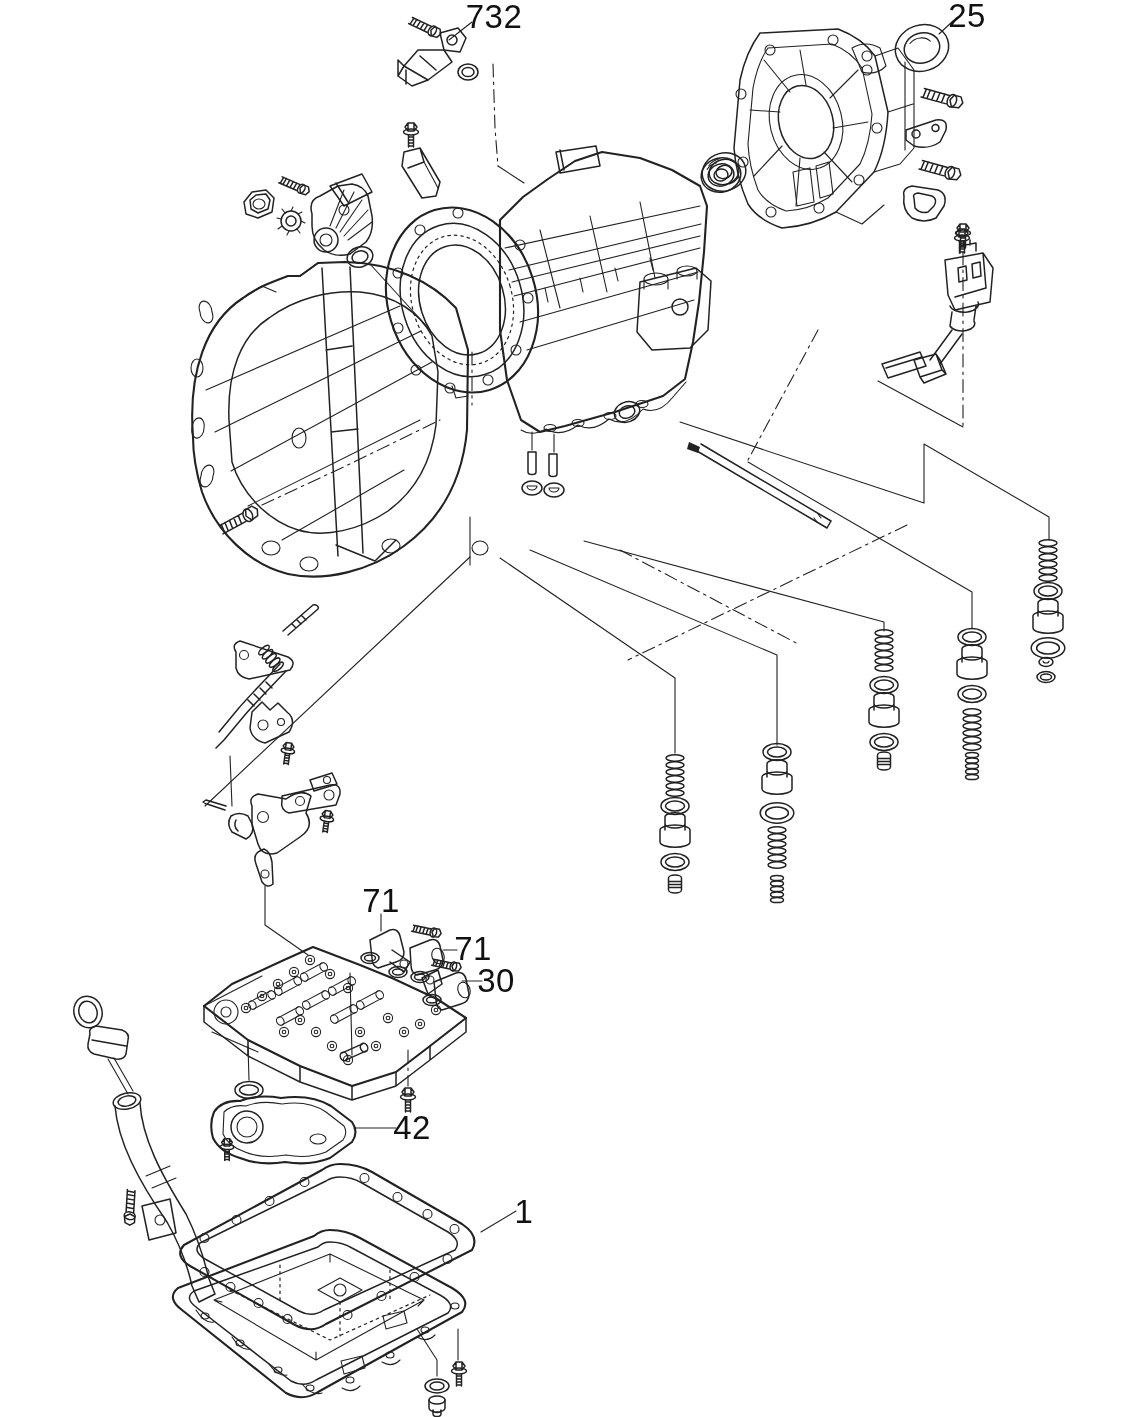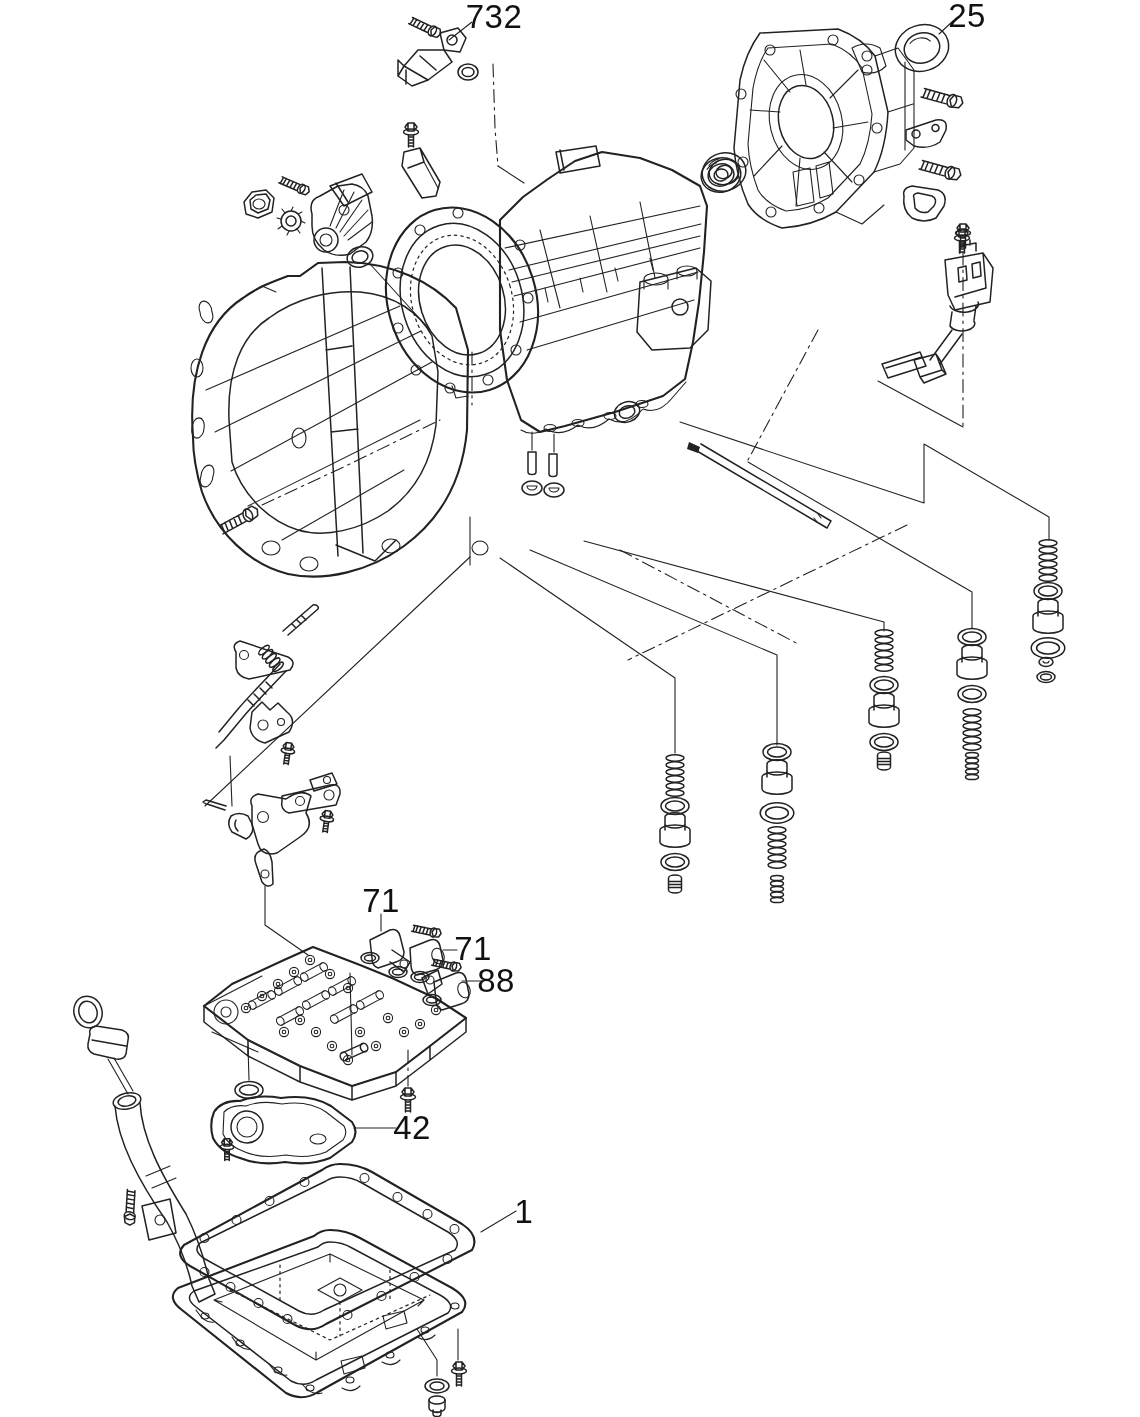--- a/index.html
+++ b/index.html
@@ -463,16 +463,16 @@
     <g transform="translate(130,1214) rotate(100) scale(0.85)">
           <use href="#boltd"></use>
         </g>
   </g>
 </svg>
 
 <div class="callout" style="left:494px;top:17px">732</div>
 <div class="callout" style="left:967px;top:16px">25</div>
 <div class="callout" style="left:381px;top:901px">71</div>
 <div class="callout" style="left:473px;top:949px">71</div>
-<div class="callout" style="left:496px;top:981px">88</div>
+<div class="callout" style="left:496px;top:981px">30</div>
 <div class="callout" style="left:412px;top:1128px">42</div>
 <div class="callout" style="left:524px;top:1212px">1</div>
 </div>
 
 </body></html>

